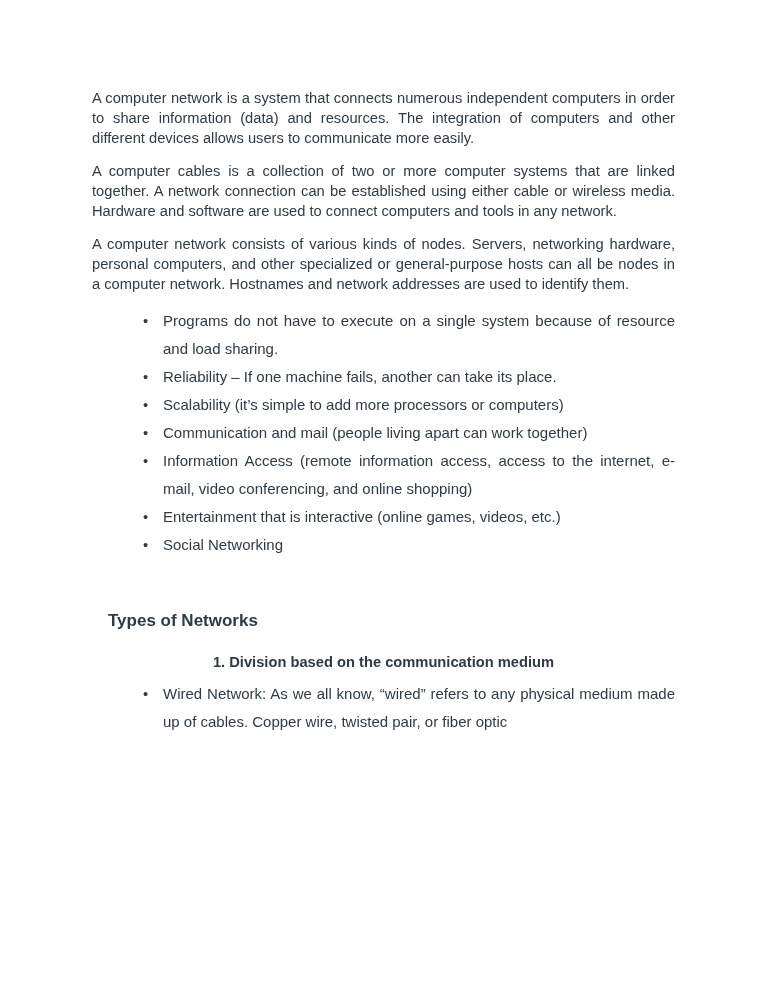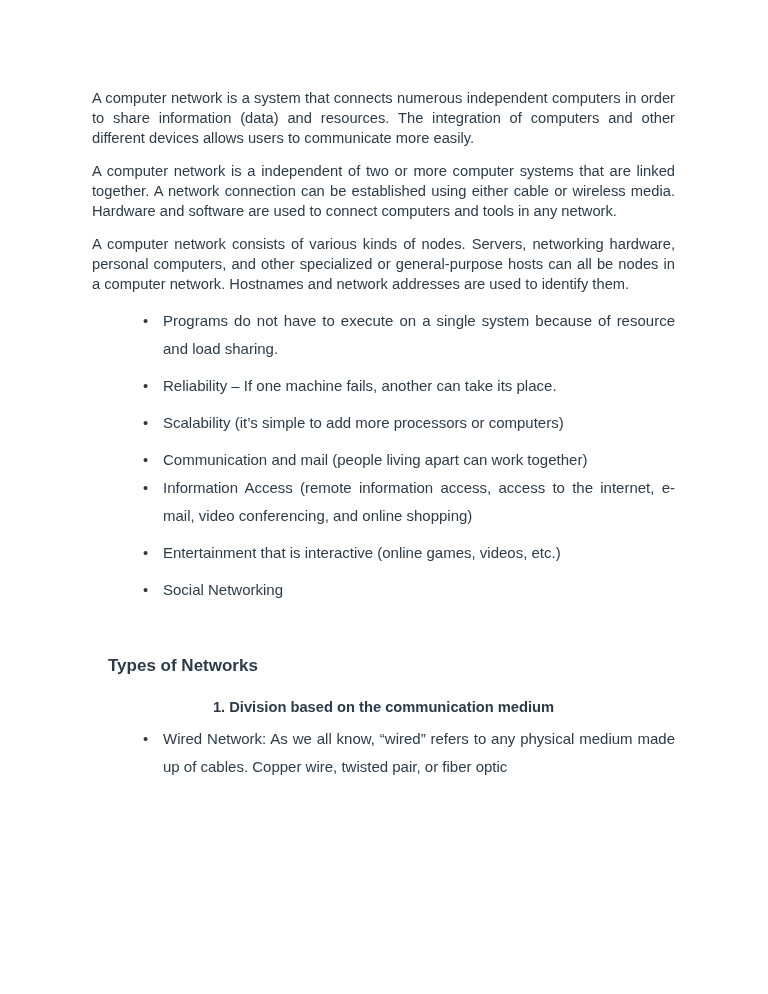--- a/index.html
+++ b/index.html
@@ -72,34 +72,33 @@
     content: "\2022";
     position: absolute;
     left: 51px;
     top: 0;
     font-size: 14.7px;
     line-height: 28px;
     color: #2e3b47;
   }
   ul.bullets > li.nojust {
     text-align: left;
-    margin-top: 9px;
   }
   .spacer-types-top { height: 51px; }
   .spacer-types-bottom { height: 20px; }
   .bold { font-weight: normal; }
 </style>
 </head>
 <body>
 
 <div class="page">
   <div class="doc-body">
 
     <p class="para">A computer network is a system that connects numerous independent computers in order to share information (data) and resources. The integration of computers and other different devices allows users to communicate more easily.</p>
-    <p class="para">A computer network is a independent of two or more computer systems that are linked together. A network connection can be established using either cable or wireless media. Hardware and software are used to connect computers and tools in any network.</p>
+    <p class="para">A computer cables is a collection of two or more computer systems that are linked together. A network connection can be established using either cable or wireless media. Hardware and software are used to connect computers and tools in any network.</p>
     <p class="para">A computer network consists of various kinds of nodes. Servers, networking hardware, personal computers, and other specialized or general-purpose hosts can all be nodes in a computer network. Hostnames and network addresses are used to identify them.</p>
 
 
     <ul class="bullets">
       <li>Programs do not have to execute on a single system because of resource and load sharing.</li>
       <li class="nojust">Reliability – If one machine fails, another can take its place.</li>
       <li class="nojust">Scalability (it’s simple to add more processors or computers)</li>
       <li class="nojust">Communication and mail (people living apart can work together)</li>
       <li>Information Access (remote information access, access to the internet, e-mail, video conferencing, and online shopping)</li>
       <li class="nojust">Entertainment that is interactive (online games, videos, etc.)</li>

